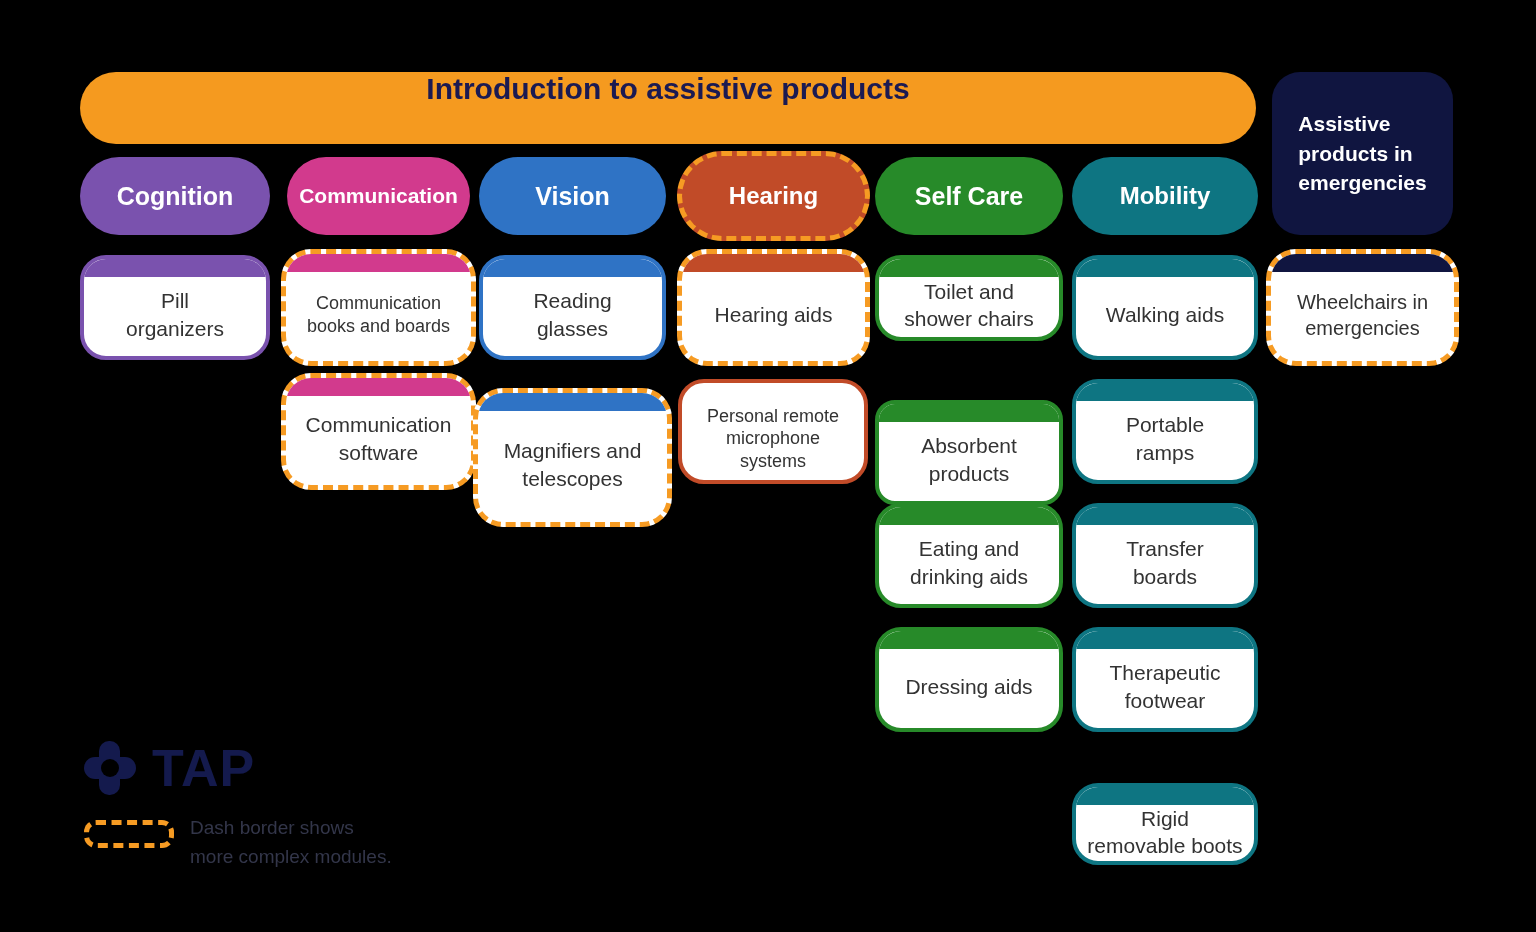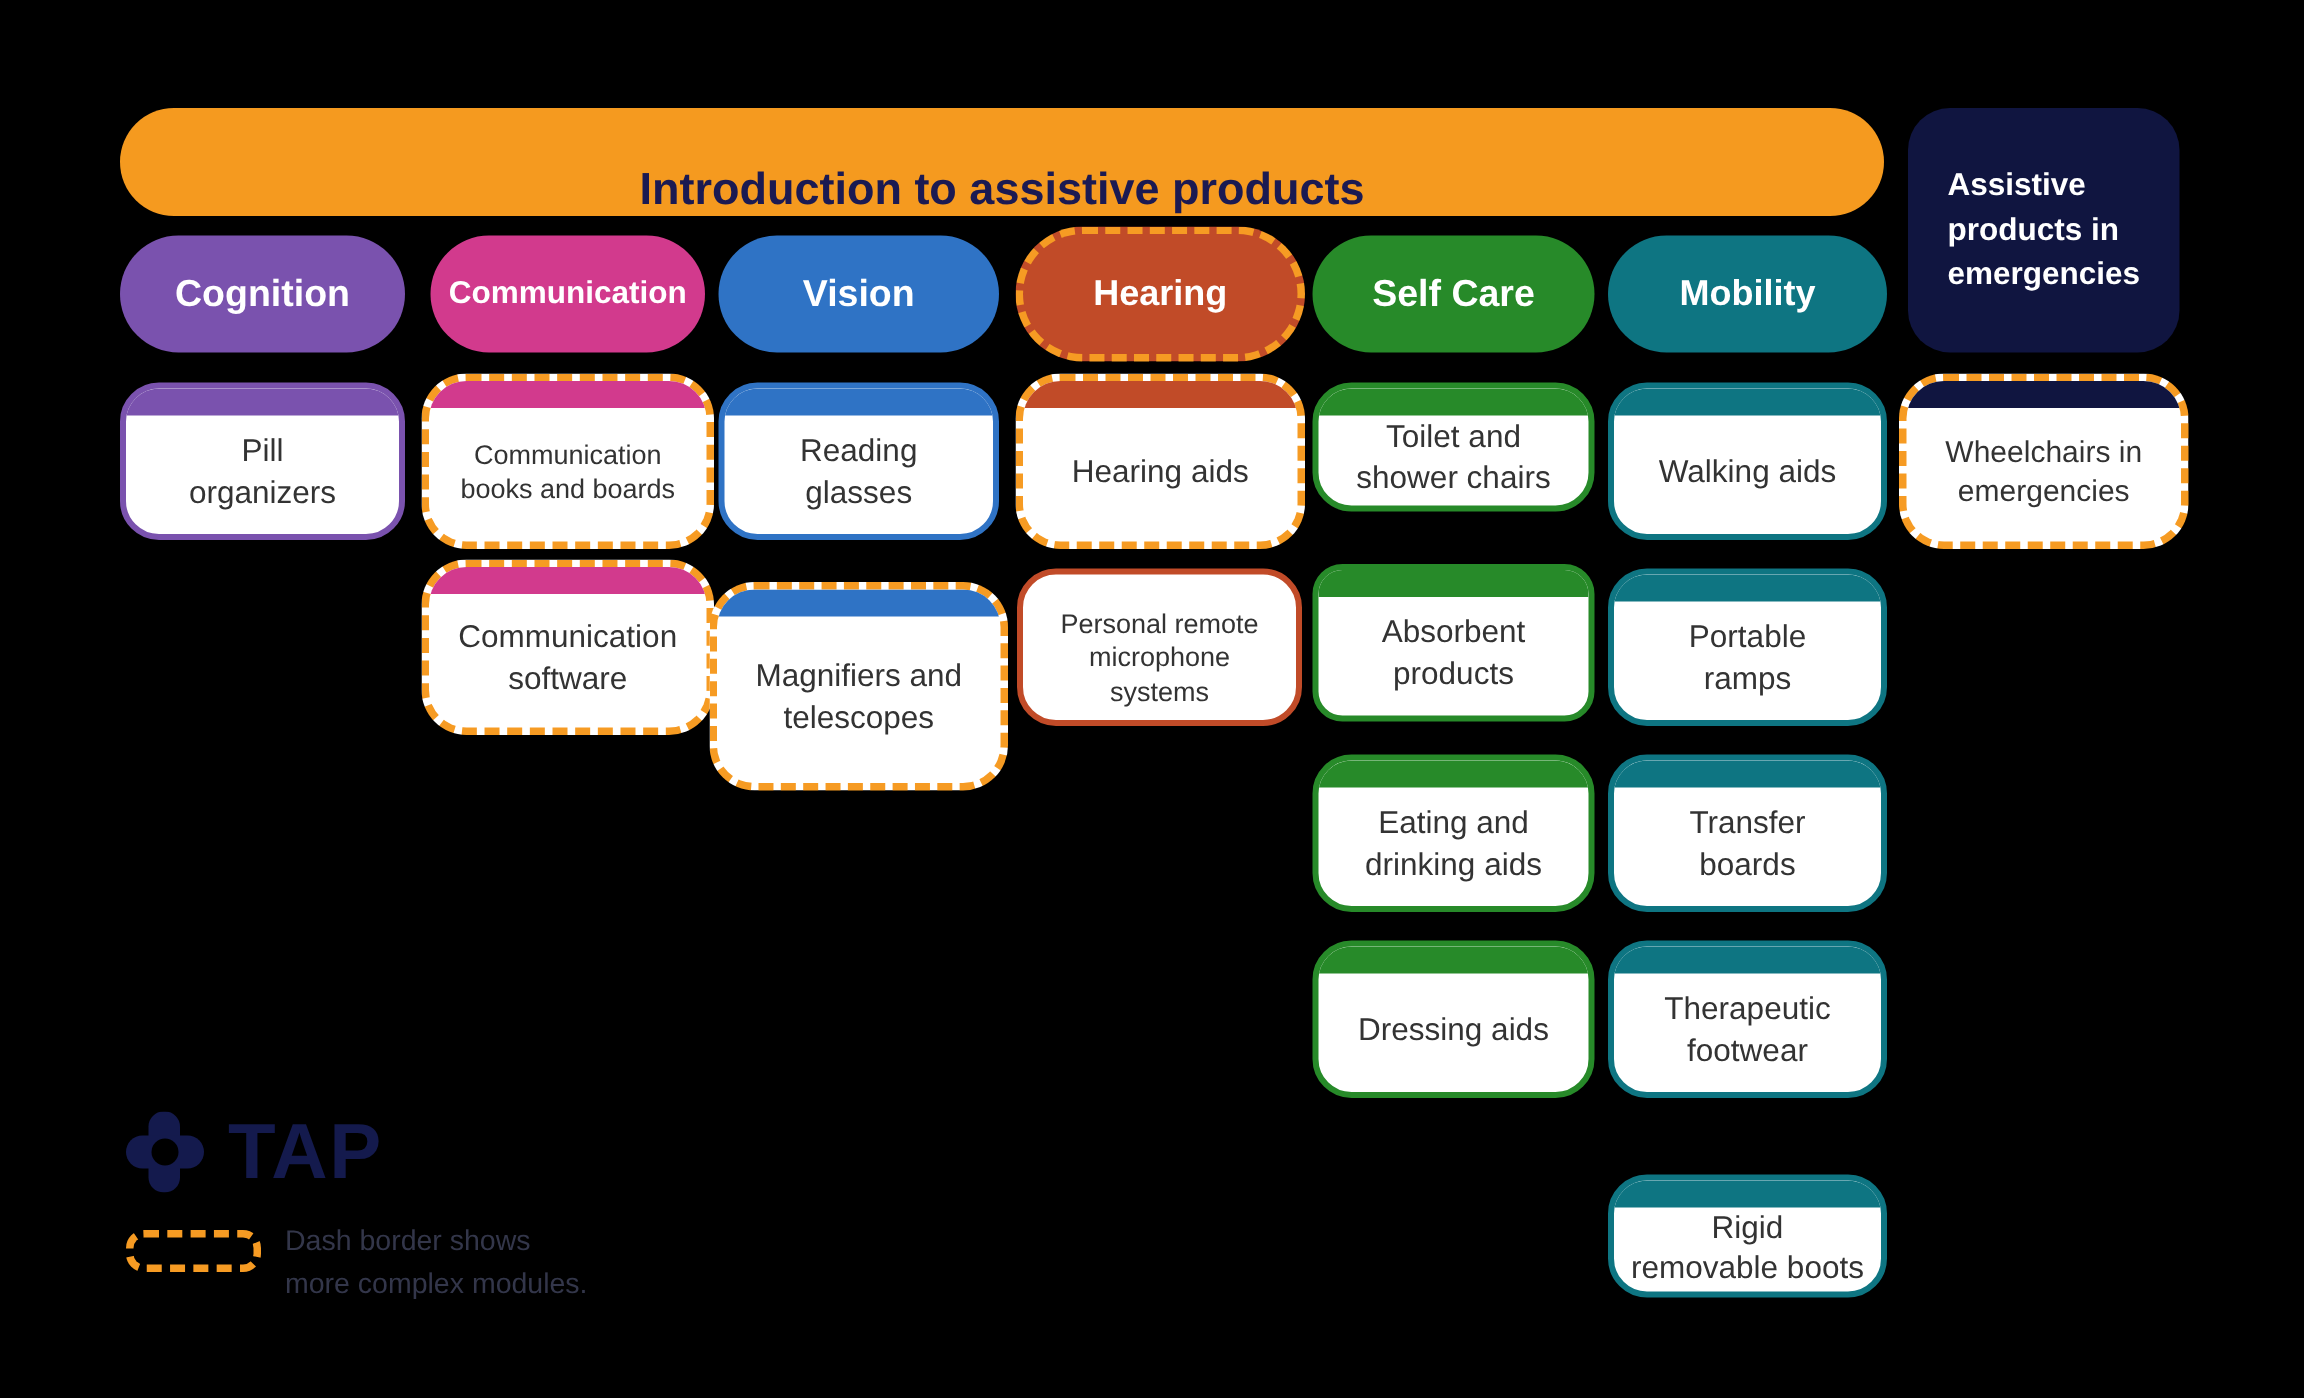--- a/index.html
+++ b/index.html
@@ -15,21 +15,21 @@
   .col-communication { --c:#D23A8D; }
   .col-vision        { --c:#2F73C5; }
   .col-hearing       { --c:#C14B28; }
   .col-selfcare      { --c:#278A29; }
   .col-mobility      { --c:#0E7582; }
   .col-emergencies   { --c:#101540; }
 
   .banner {
     left:80px; top:72px; width:1176px; height:72px;
     background:#F59A1F; border-radius:36px;
-    display:flex; align-items:flex-end; justify-content:center;
+    display:flex; align-items:flex-start; justify-content:center;
     color:#1B1A52; font-size:30px; font-weight:bold;
   }
   .emerg-header {
     left:1272px; top:72px; width:181px; height:163px;
     background:#101540; border-radius:28px;
     display:flex; align-items:center; justify-content:center; text-align:left;
     color:#fff; font-size:21px; font-weight:bold; line-height:1.4;
     white-space:pre-line; padding:0 12px;
   }
   .header {
@@ -129,21 +129,21 @@
   <div class="strip"></div>
   <div class="label">Magnifiers and
 telescopes</div>
 </div>
 <div class="abs card col-hearing" style="left:678px;top:379px;width:190px;height:105px;align-items:center;">
   <div class="strip"></div>
   <div class="label small">Personal remote
 microphone
 systems</div>
 </div>
-<div class="abs card col-selfcare" style="left:875px;top:376px;width:188px;height:105px;border-radius:20px;">
+<div class="abs card col-selfcare" style="left:875px;top:400px;width:188px;height:105px;border-radius:20px;">
   <div class="strip"></div>
   <div class="label">Absorbent
 products</div>
 </div>
 <div class="abs card col-mobility" style="left:1072px;top:379px;width:186px;height:105px;">
   <div class="strip"></div>
   <div class="label">Portable
 ramps</div>
 </div>
 

